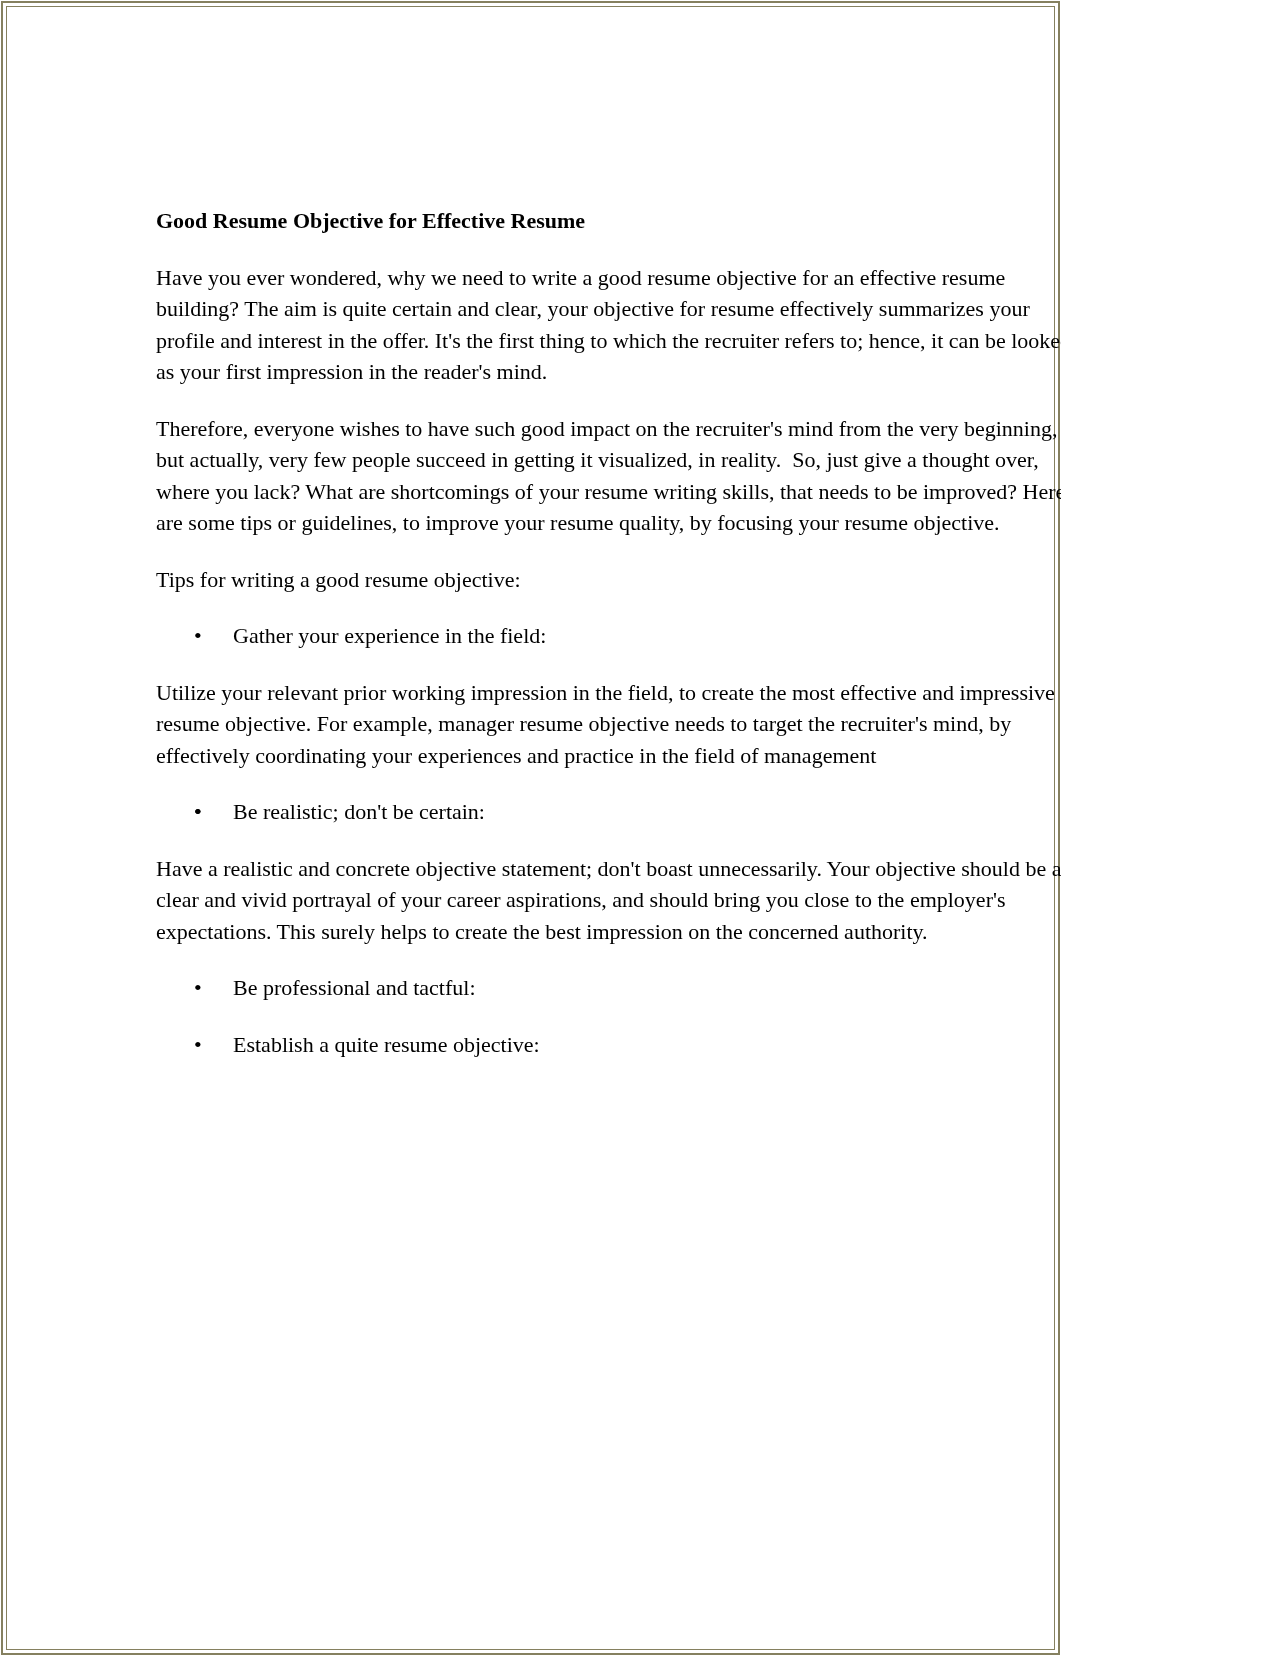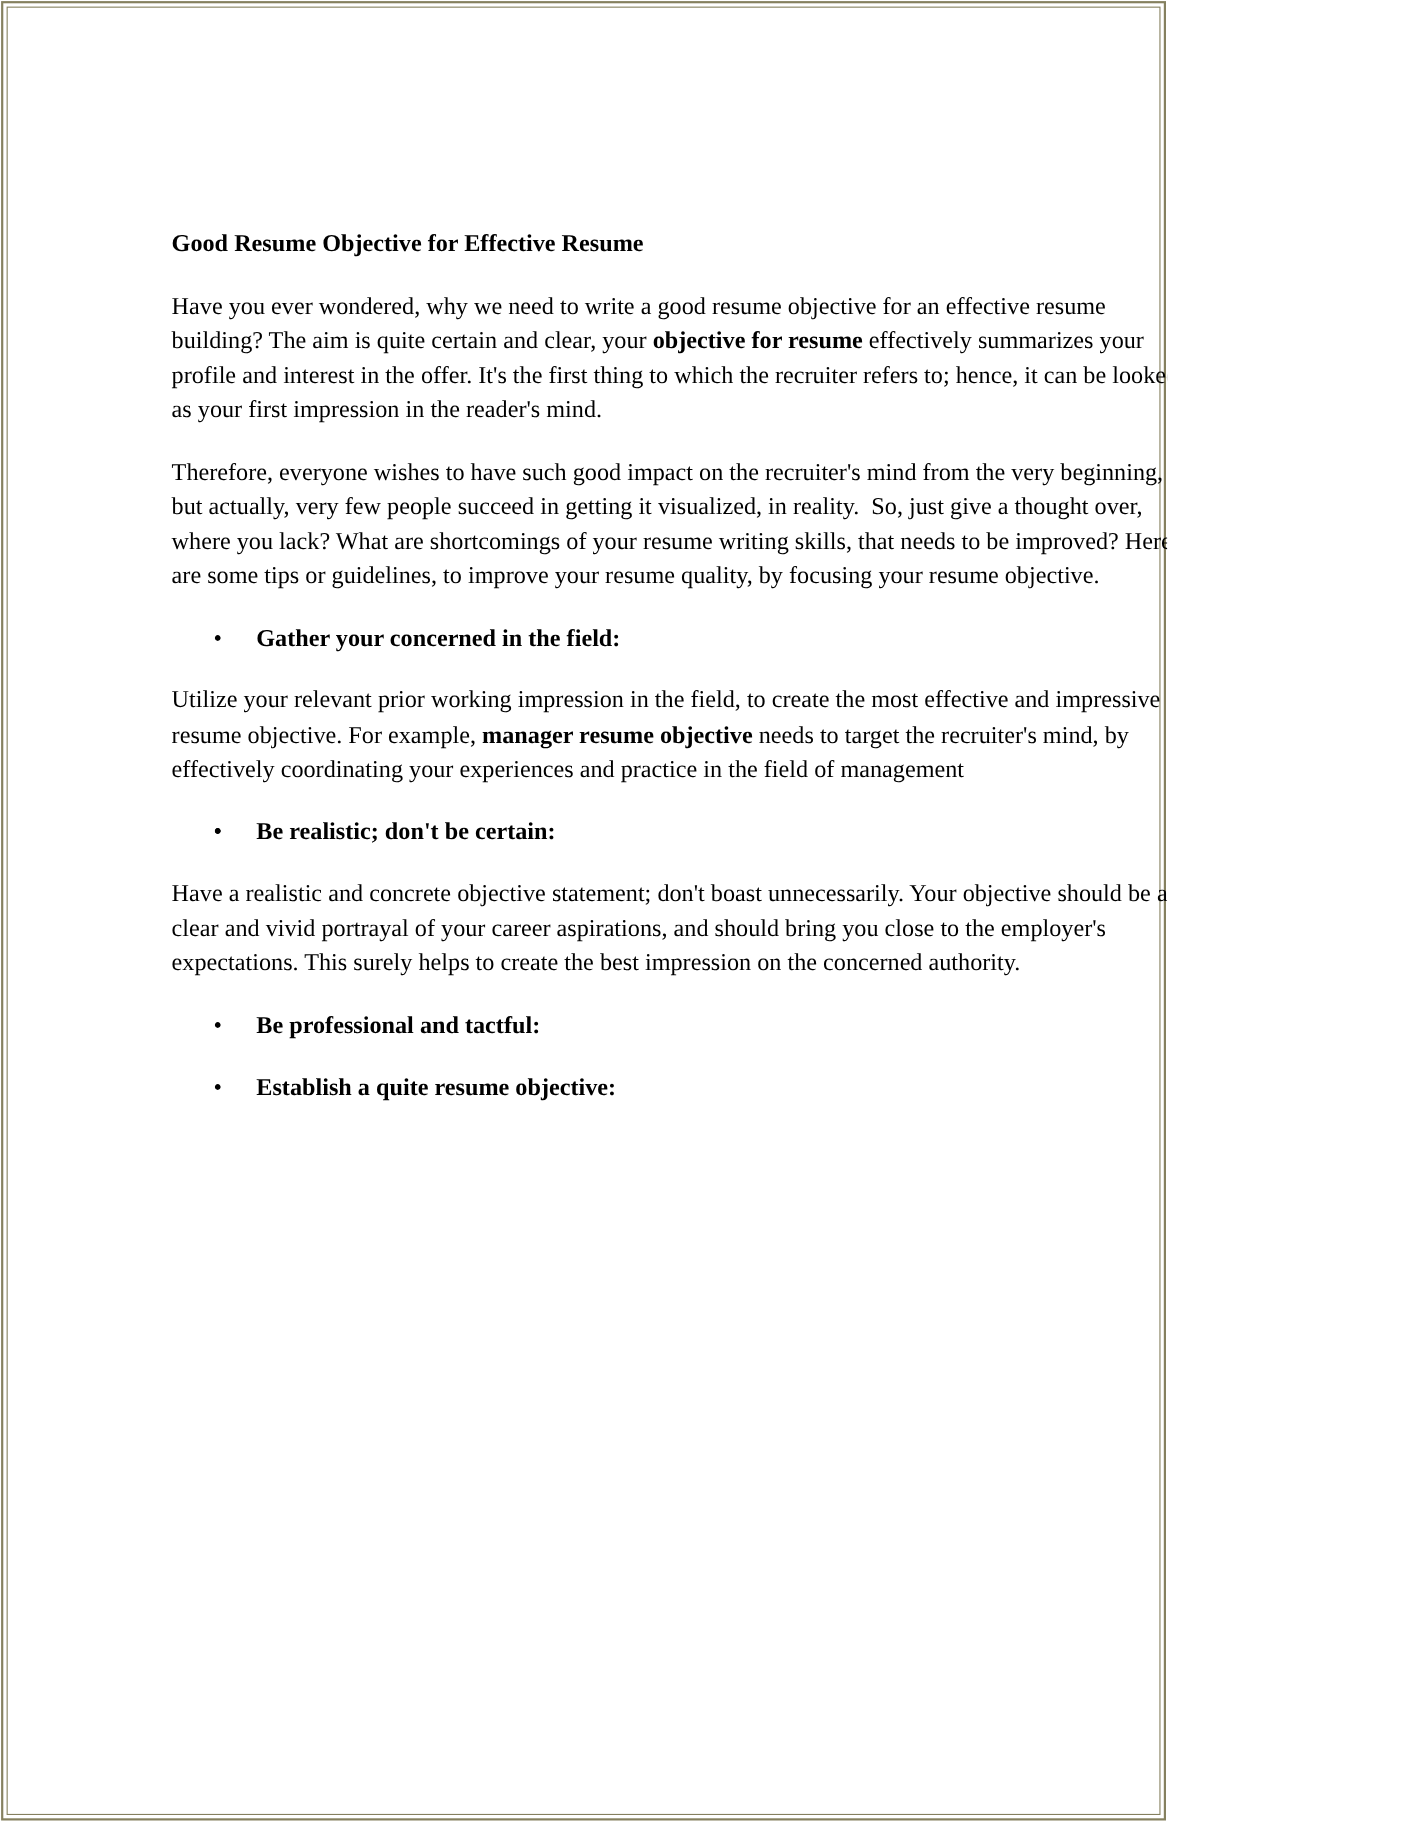--- a/index.html
+++ b/index.html
@@ -55,34 +55,35 @@
     position: relative;
     padding-left: 77px;
     font-weight: bold;
   }
   .bullet .dot {
     position: absolute;
     left: 38px;
     top: 0;
     font-weight: normal;
   }
-  b { font-weight: bold; }
+  b { font-weight: normal; }
 </style>
 </head>
 <body>
 
 <div class="page" style="--border-color: #85805f; background: rgb(255, 255, 255); color: rgb(0, 0, 0);">
   <div class="border-outer"></div>
   <div class="border-inner"></div>
   <div class="content">
     <div class="doc-title">Good Resume Objective for Effective Resume</div>
     <div>
         <div class="block para"><span>Have you ever wondered, why we need to write a good resume objective for an effective resume building? The aim is quite certain and clear, your </span><b>objective for resume</b><span> effectively summarizes your profile and interest in the offer. It's the first thing to which the recruiter refers to; hence, it can be looked as your first impression in the reader's mind.</span></div>
         <div class="block para"><span>Therefore, everyone wishes to have such good impact on the recruiter's mind from the very beginning, but actually, very few people succeed in getting it visualized, in reality.  So, just give a thought over, where you lack? What are shortcomings of your resume writing skills, that needs to be improved? Here are some tips or guidelines, to improve your resume quality, by focusing your resume objective.</span></div>
-        <div class="block bullet"><span class="dot">•</span><span><b>Gather your concerned in the field:</b></span></div>
+        <div class="block heading"><b>Tips for writing a good resume objective:</b></div>
+        <div class="block bullet"><span class="dot">•</span><span><b>Gather your experience in the field:</b></span></div>
         <div class="block para"><span>Utilize your relevant prior working impression in the field, to create the most effective and impressive resume objective. For example, </span><b>manager resume objective</b><span> needs to target the recruiter's mind, by effectively coordinating your experiences and practice in the field of management</span></div>
         <div class="block bullet"><span class="dot">•</span></div>
         <div class="block bullet"><span class="dot">•</span><span><b>Be realistic; don't be certain:</b></span></div>
         <div class="block para"><span>Have a realistic and concrete objective statement; don't boast unnecessarily. Your objective should be a clear and vivid portrayal of your career aspirations, and should bring you close to the employer's expectations. This surely helps to create the best impression on the concerned authority.</span></div>
         <div class="block bullet"><span class="dot">•</span><span><b>Be professional and tactful:</b></span></div>
         <div class="block bullet"><span class="dot">•</span><span><b>Establish a quite resume objective:</b></span></div>
       </div>
   </div>
 </div>
 

